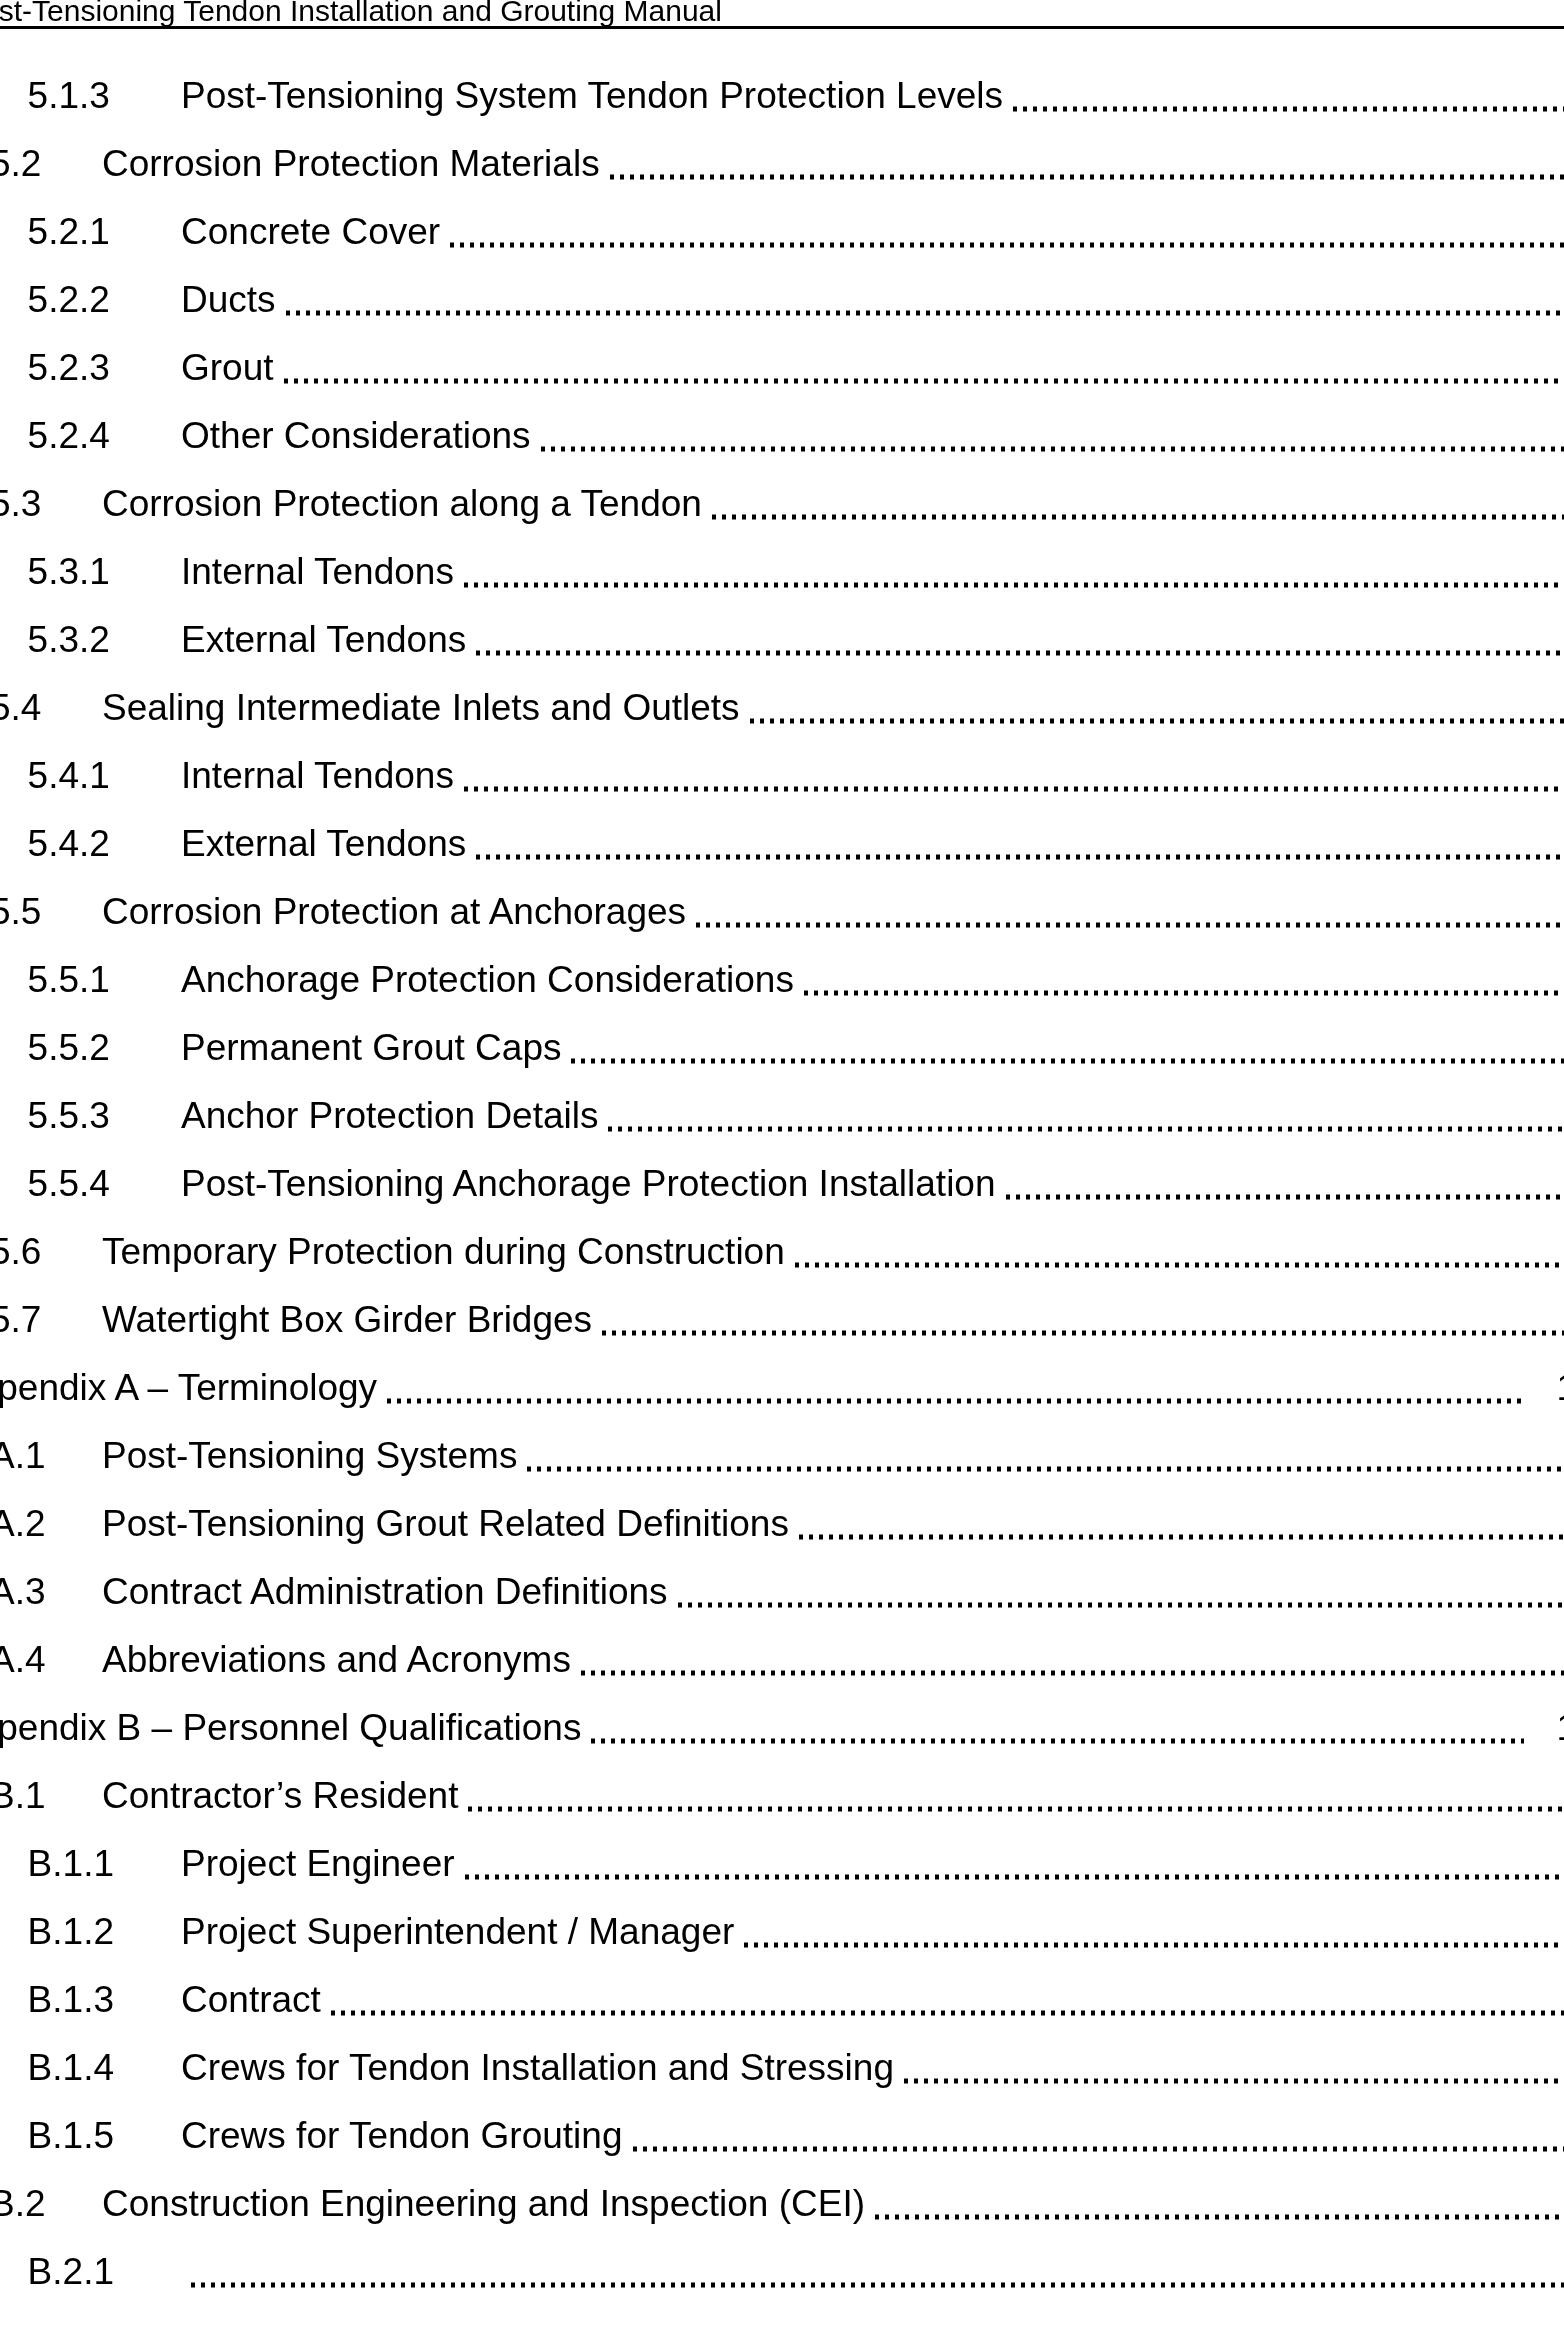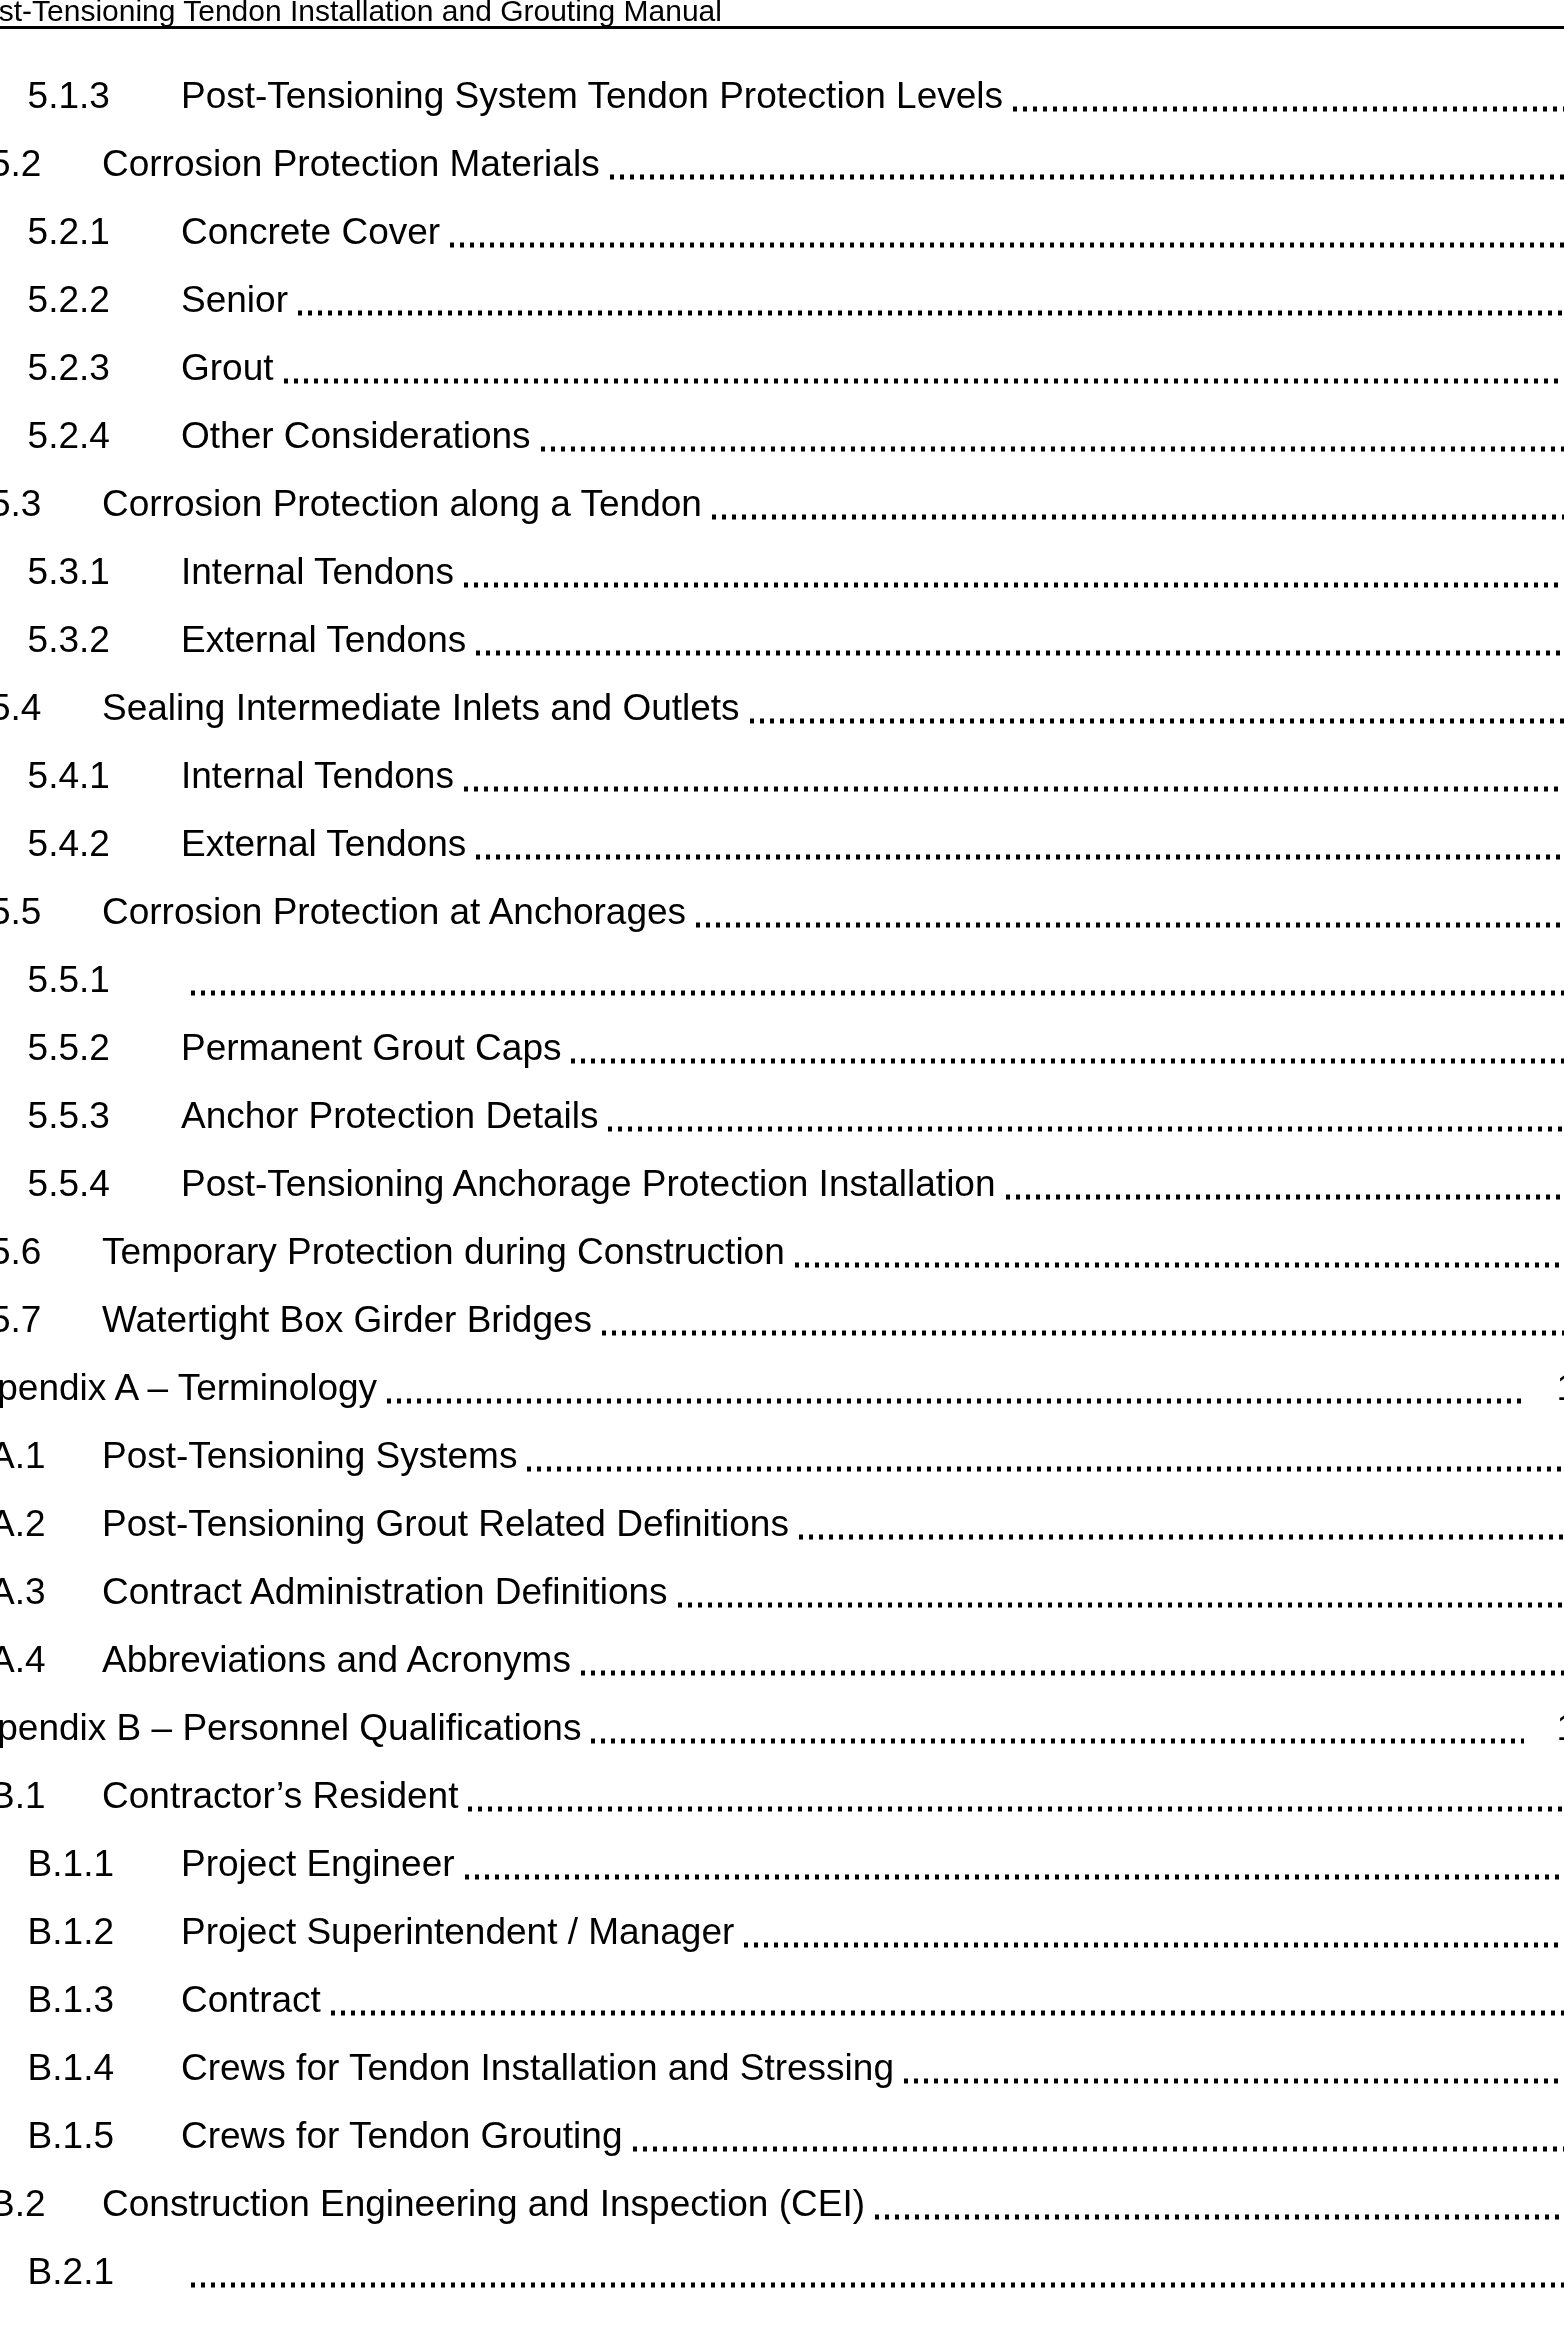--- a/index.html
+++ b/index.html
@@ -89,21 +89,21 @@
 
   <div class="row l3">
     <span class="num">5.2.1</span>
     <span class="title">Concrete Cover</span>
     <span class="dots"></span>
 
   </div>
 
   <div class="row l3">
     <span class="num">5.2.2</span>
-    <span class="title">Senior</span>
+    <span class="title">Ducts</span>
     <span class="dots"></span>
 
   </div>
 
   <div class="row l3">
     <span class="num">5.2.3</span>
     <span class="title">Grout</span>
     <span class="dots"></span>
 
   </div>
@@ -159,20 +159,21 @@
 
   <div class="row l2">
     <span class="num">5.5</span>
     <span class="title">Corrosion Protection at Anchorages</span>
     <span class="dots"></span>
 
   </div>
 
   <div class="row l3">
     <span class="num">5.5.1</span>
+    <span class="title">Anchorage Protection Considerations</span>
     <span class="dots"></span>
 
   </div>
 
   <div class="row l3">
     <span class="num">5.5.2</span>
     <span class="title">Permanent Grout Caps</span>
     <span class="dots"></span>
 
   </div>

